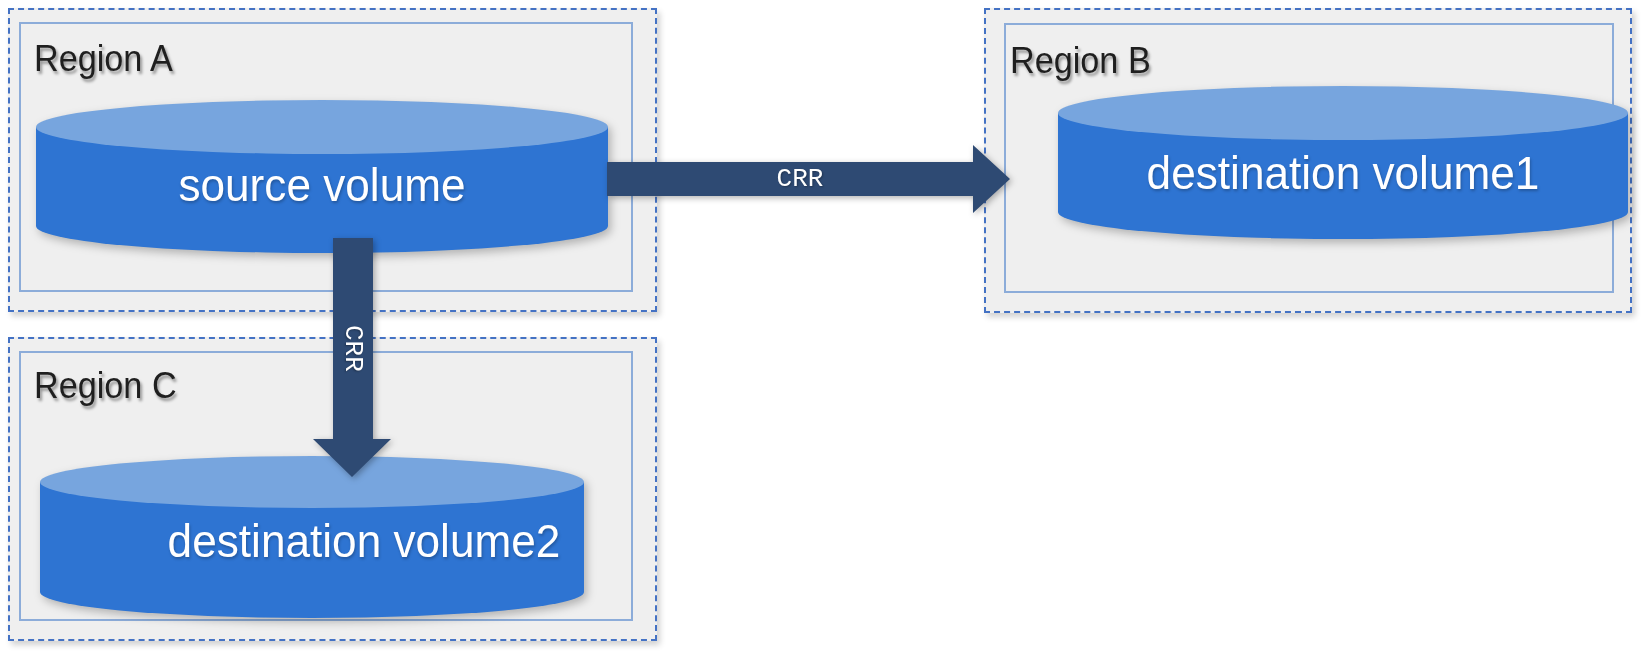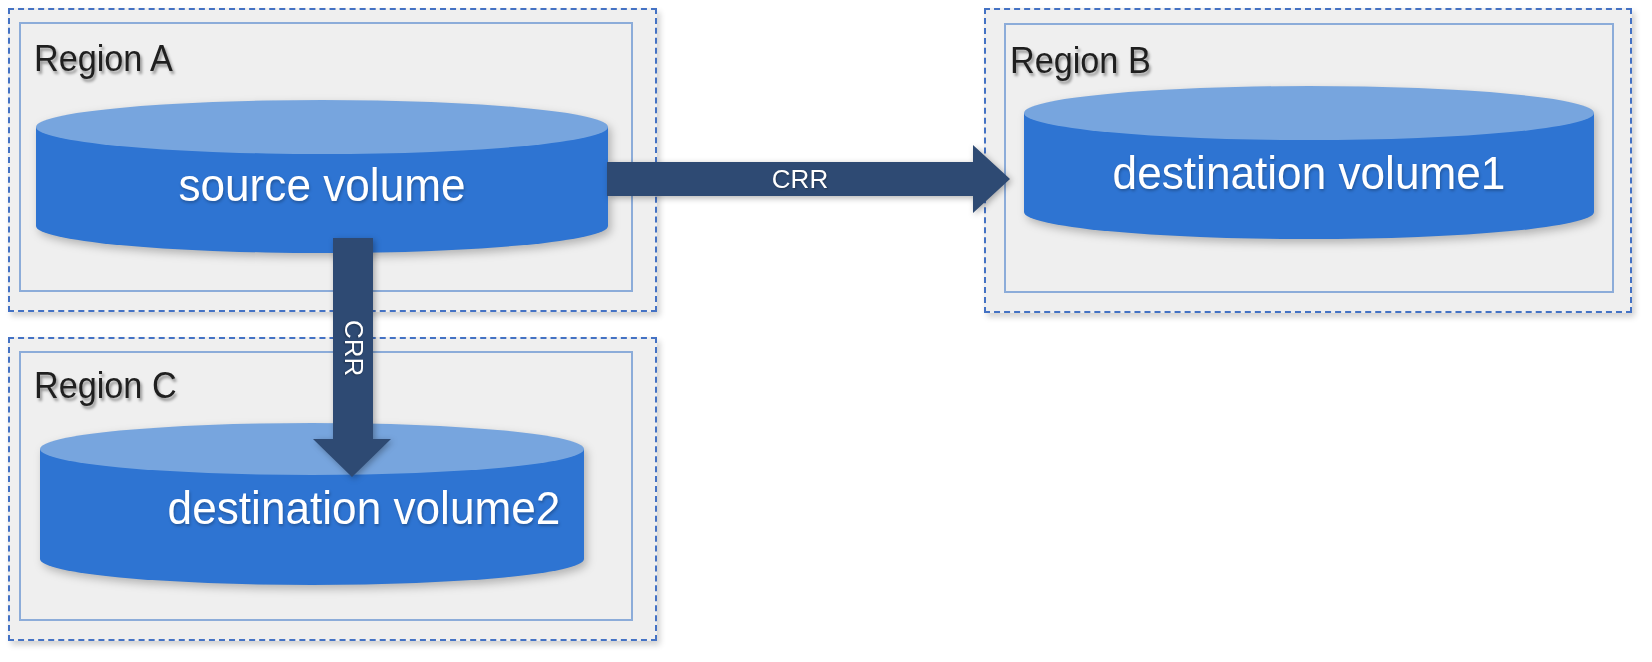--- a/index.html
+++ b/index.html
@@ -64,36 +64,37 @@
     text-align:center;
     font-size:46px;
     color:var(--volume-text);
     text-shadow:1px 2px 3px rgba(0,0,0,0.25);
     white-space:nowrap;
     transform:scaleX(0.96);
     transform-origin:center;
   }
   #cyl-source{left:36px;top:100px;width:572px;height:154px;}
   #cyl-source .cylinder-text{top:58px;}
-  #cyl-dest1{left:1024px;top:86px;width:570px;height:154px;}
+  #cyl-dest1{left:1058px;top:86px;width:570px;height:154px;}
   #cyl-dest1 .cylinder-text{top:60px;}
-  #cyl-dest2{left:40px;top:423px;width:648px;height:162px;}
+  #cyl-dest2{left:40px;top:456px;width:648px;height:162px;}
   #cyl-dest2 .cylinder-text{top:58px;}
 
   #arrow-layer{
     position:absolute;left:0;top:0;width:1652px;height:662px;
     z-index:5;pointer-events:none;
     filter:drop-shadow(2px 2px 3px rgba(0,0,0,0.3));
   }
   .crr-label{
     position:absolute;
     color:var(--volume-text);
     font-size:26px;
     z-index:6;
     text-shadow:1px 1px 2px rgba(0,0,0,0.3);
+    font-family:Liberation Mono, monospace;
   }
   #crr-horizontal{
     left:760px;top:162px;width:80px;height:34px;
     line-height:34px;text-align:center;
   }
   #crr-vertical{
     left:335px;top:303px;width:36px;height:90px;
     writing-mode:vertical-rl;text-orientation:mixed;
     display:flex;align-items:center;justify-content:center;
   }

